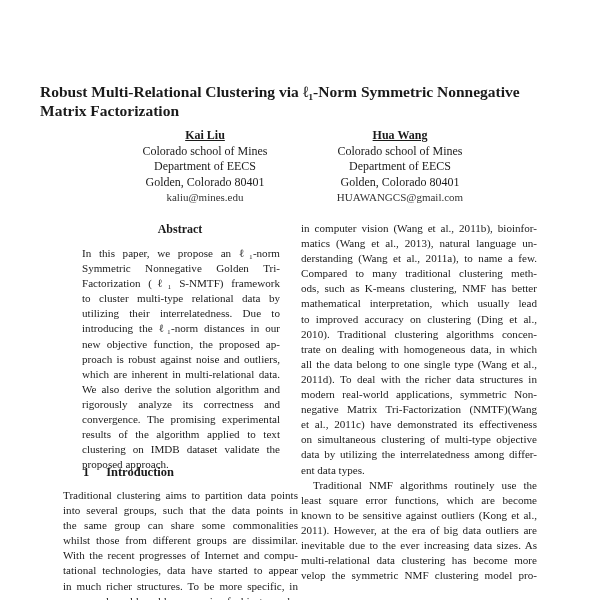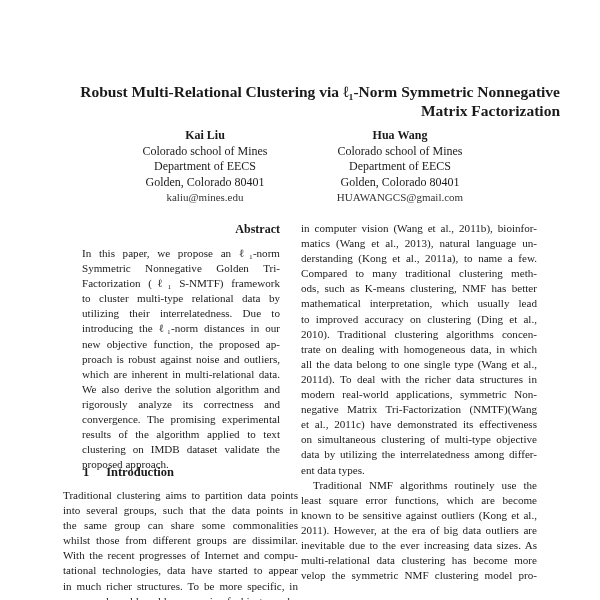--- a/index.html
+++ b/index.html
@@ -1,26 +1,26 @@
 <!DOCTYPE html>
 <html><head>
 <meta charset="utf-8">
 <style>
   html, body { margin: 0; padding: 0; background: #ffffff; }
   body { width: 600px; height: 600px; overflow: hidden; position: relative;
          font-family: "Liberation Serif", "DejaVu Serif", serif; color: #1a1a1a; }
-  .title { position: absolute; left: 40px; width: 520px; top: 82px; text-align: right;
+  .title { position: absolute; left: 40px; width: 520px; top: 82px; text-align: left;
            font-weight: bold; font-size: 15.5px; line-height: 19px; }
   .author { position: absolute; top: 128px; width: 200px; text-align: center;
             font-size: 12px; line-height: 15.6px; }
   .author.a1 { left: 105px; }
   .author.a2 { left: 300px; }
-  .author .name { font-weight: bold; }
+  .author .name { font-weight: bold; text-decoration: underline; }
   .author .email { font-family: Liberation Serif, serif; font-size: 11px; color: #333; }
-  .abstract-head { position: absolute; left: 80px; width: 200px; top: 222px; text-align: right;
+  .abstract-head { position: absolute; left: 80px; width: 200px; top: 222px; text-align: center;
                    font-weight: bold; font-size: 12px; }
   .abstract { position: absolute; left: 82px; width: 198px; top: 246px;
               font-size: 11.1px; line-height: 15.1px; text-align: justify; }
   .abstract .ln, .col .ln { display: block; text-align: justify; text-align-last: justify; white-space: nowrap; }
   .abstract .ln.last, .col .ln.last { text-align-last: left; }
   .sec-head { position: absolute; left: 63px; top: 465px; font-weight: bold; font-size: 12.5px; margin-left: 20px; }
   .sec-head .num { display: inline-block; width: 20px; }
   .col { position: absolute; font-size: 11.1px; line-height: 15.1px; }
   .col.left { left: 63px; width: 235px; top: 488px; }
   .col.right { left: 301px; width: 236px; top: 221px; }
@@ -80,21 +80,21 @@
     <span class="ln">the same group can share some commonalities</span>
     <span class="ln">whilst those from different groups are dissimilar.</span>
     <span class="ln">With the recent progresses of Internet and compu-</span>
     <span class="ln">tational technologies, data have started to appear</span>
     <span class="ln">in much richer structures. To be more specific, in</span>
     <span class="ln">many real-world problems a pair of object can be</span>
   </div>
 <div class="col right" id="right-col">
     <span class="ln">in computer vision (Wang et al., 2011b), bioinfor-</span>
     <span class="ln">matics (Wang et al., 2013), natural language un-</span>
-    <span class="ln">derstanding (Kong et al., 2011a), to name a few.</span>
+    <span class="ln">derstanding (Wang et al., 2011a), to name a few.</span>
     <span class="ln">Compared to many traditional clustering meth-</span>
     <span class="ln">ods, such as K-means clustering, NMF has better</span>
     <span class="ln">mathematical interpretation, which usually lead</span>
     <span class="ln">to improved accuracy on clustering (Ding et al.,</span>
     <span class="ln">2010). Traditional clustering algorithms concen-</span>
     <span class="ln">trate on dealing with homogeneous data, in which</span>
     <span class="ln">all the data belong to one single type (Wang et al.,</span>
     <span class="ln">2011d). To deal with the richer data structures in</span>
     <span class="ln">modern real-world applications, symmetric Non-</span>
     <span class="ln">negative Matrix Tri-Factorization (NMTF)(Wang</span>

